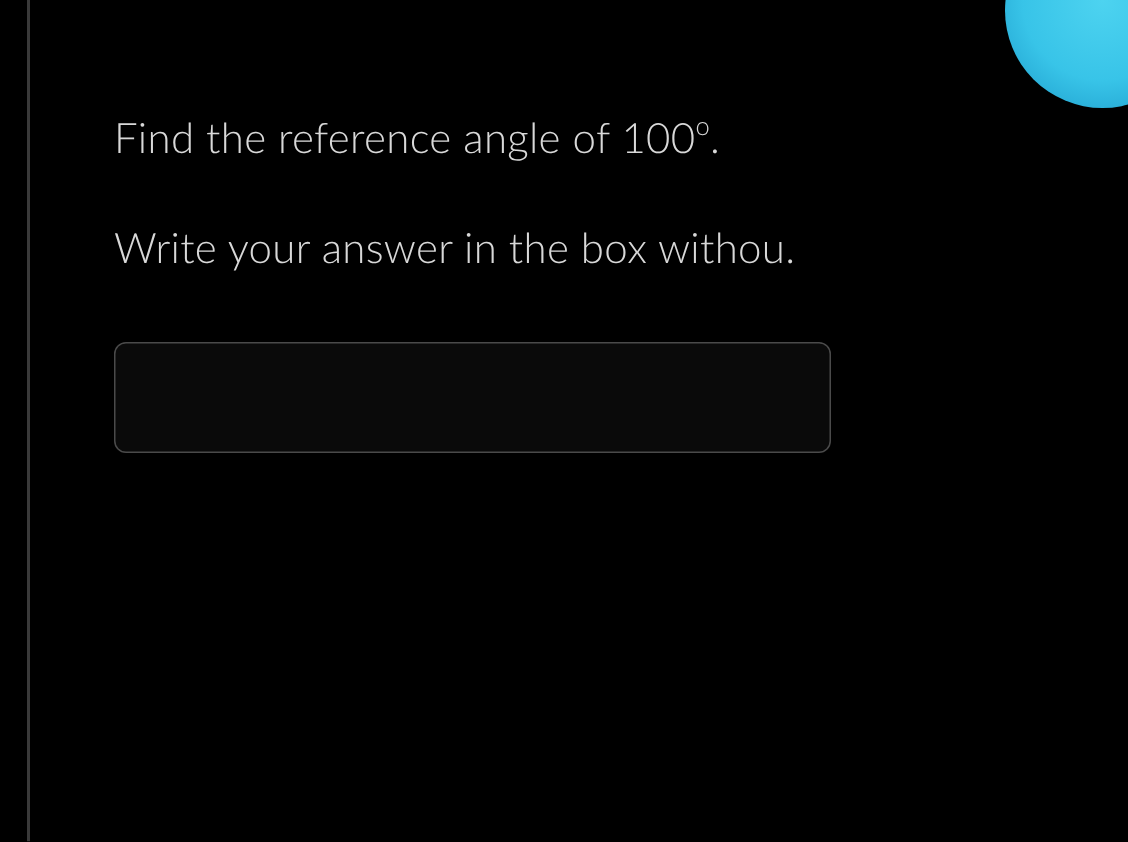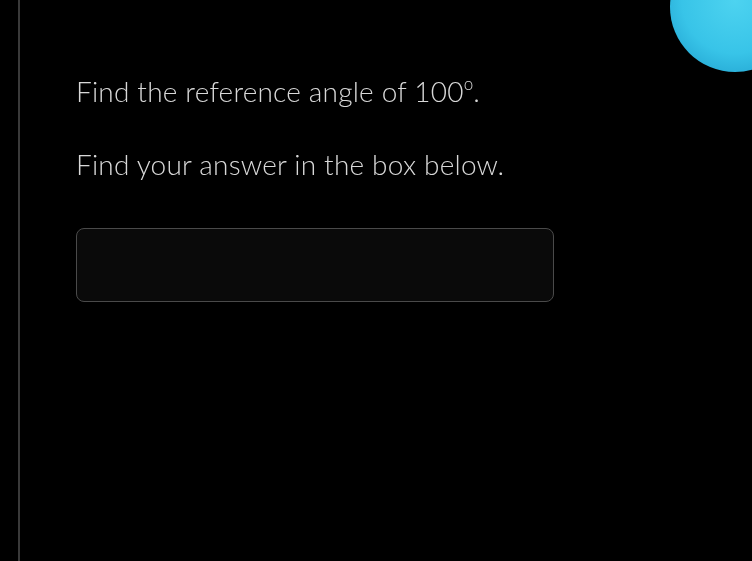--- a/index.html
+++ b/index.html
@@ -69,15 +69,15 @@
 <body>
 
 <div class="vertical-line"></div>
 
 <div class="circle-badge"></div>
 
 <div class="content">
   <p class="paragraph">
     <span>Find the reference angle of 100</span><span class="sup">o</span><span>.</span>
   </p>
-  <p class="paragraph">Find your answer in the box below.</p>
+  <p class="paragraph">Write your answer in the box withou.</p>
   <input type="text" class="answer-input" value="" style="">
 </div>
 
 </body></html>

